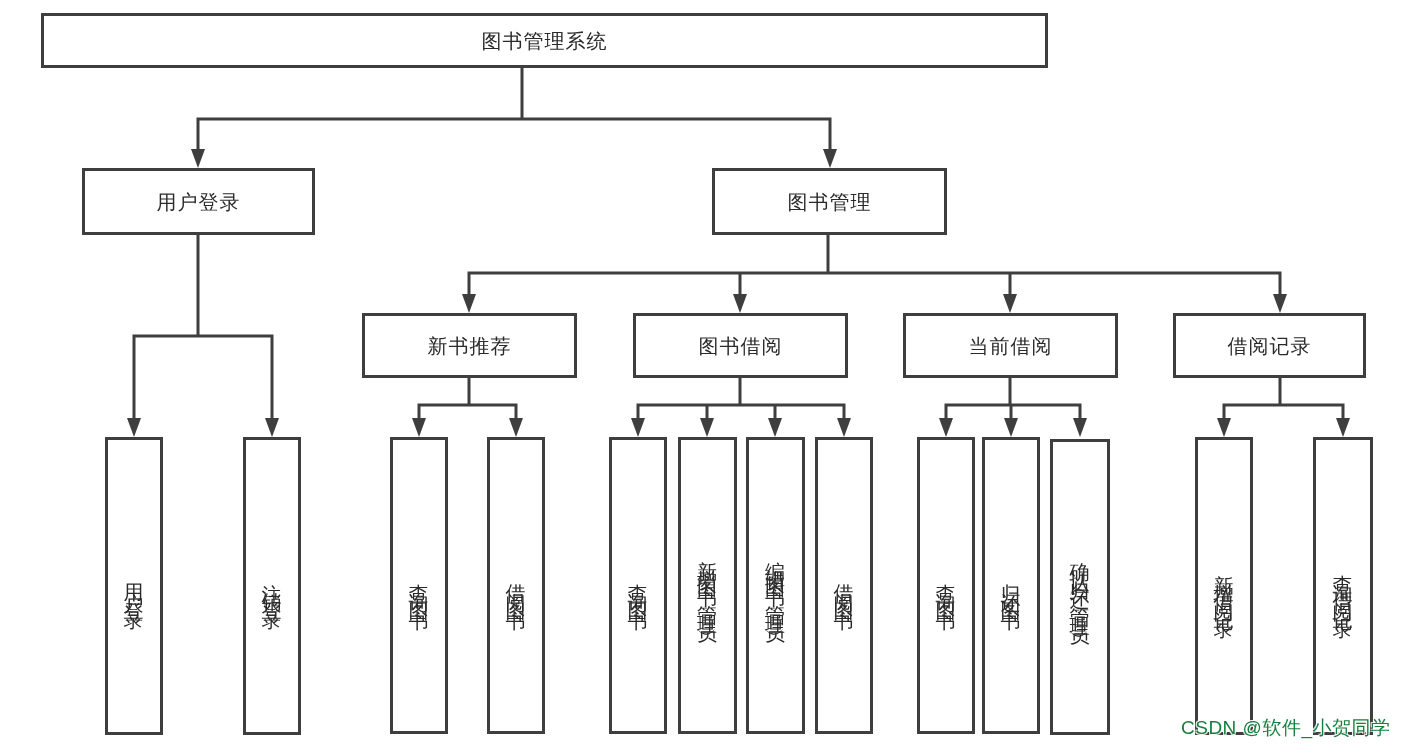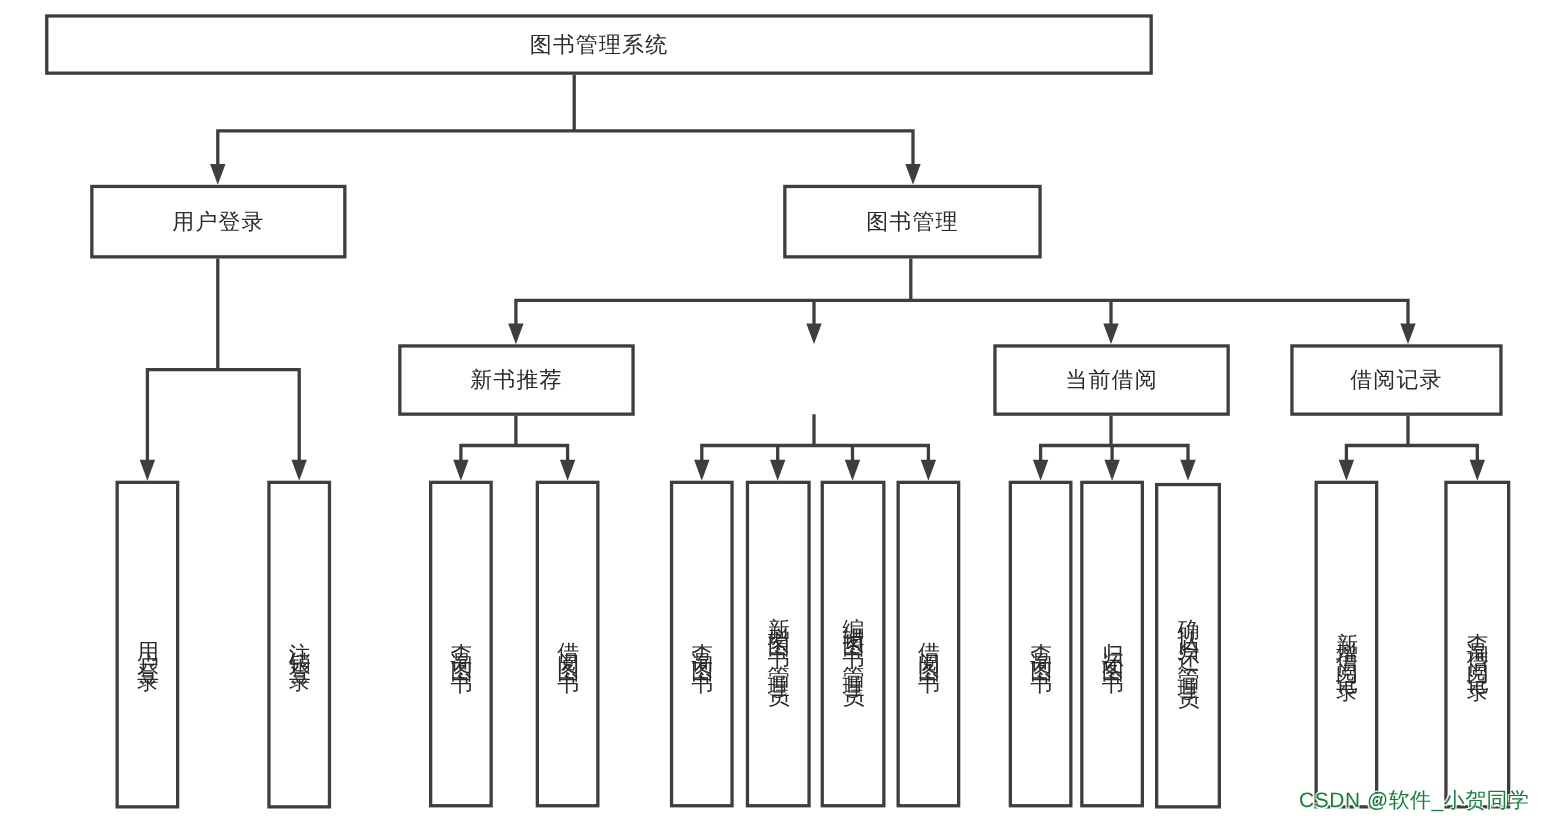--- a/index.html
+++ b/index.html
@@ -77,20 +77,23 @@
   <div class="node" style="left:82px;top:168px;width:233px;height:67px;">
     <span class="label">用户登录</span>
   </div>
   <div class="node" style="left:362px;top:313px;width:215px;height:65px;">
     <span class="label">新书推荐</span>
   </div>
 
   <div class="node" style="left:712px;top:168px;width:235px;height:67px;">
     <span class="label">图书管理</span>
   </div>
+  <div class="node" style="left:633px;top:313px;width:215px;height:65px;">
+    <span class="label">图书借阅</span>
+  </div>
   <div class="node" style="left:903px;top:313px;width:215px;height:65px;">
     <span class="label">当前借阅</span>
   </div>
   <div class="node" style="left:1173px;top:313px;width:193px;height:65px;">
     <span class="label">借阅记录</span>
   </div>
 
   <div class="node vertical" style="left:105px;top:437px;width:58px;height:298px;">
     <span class="label">用户登录</span>
   </div>

